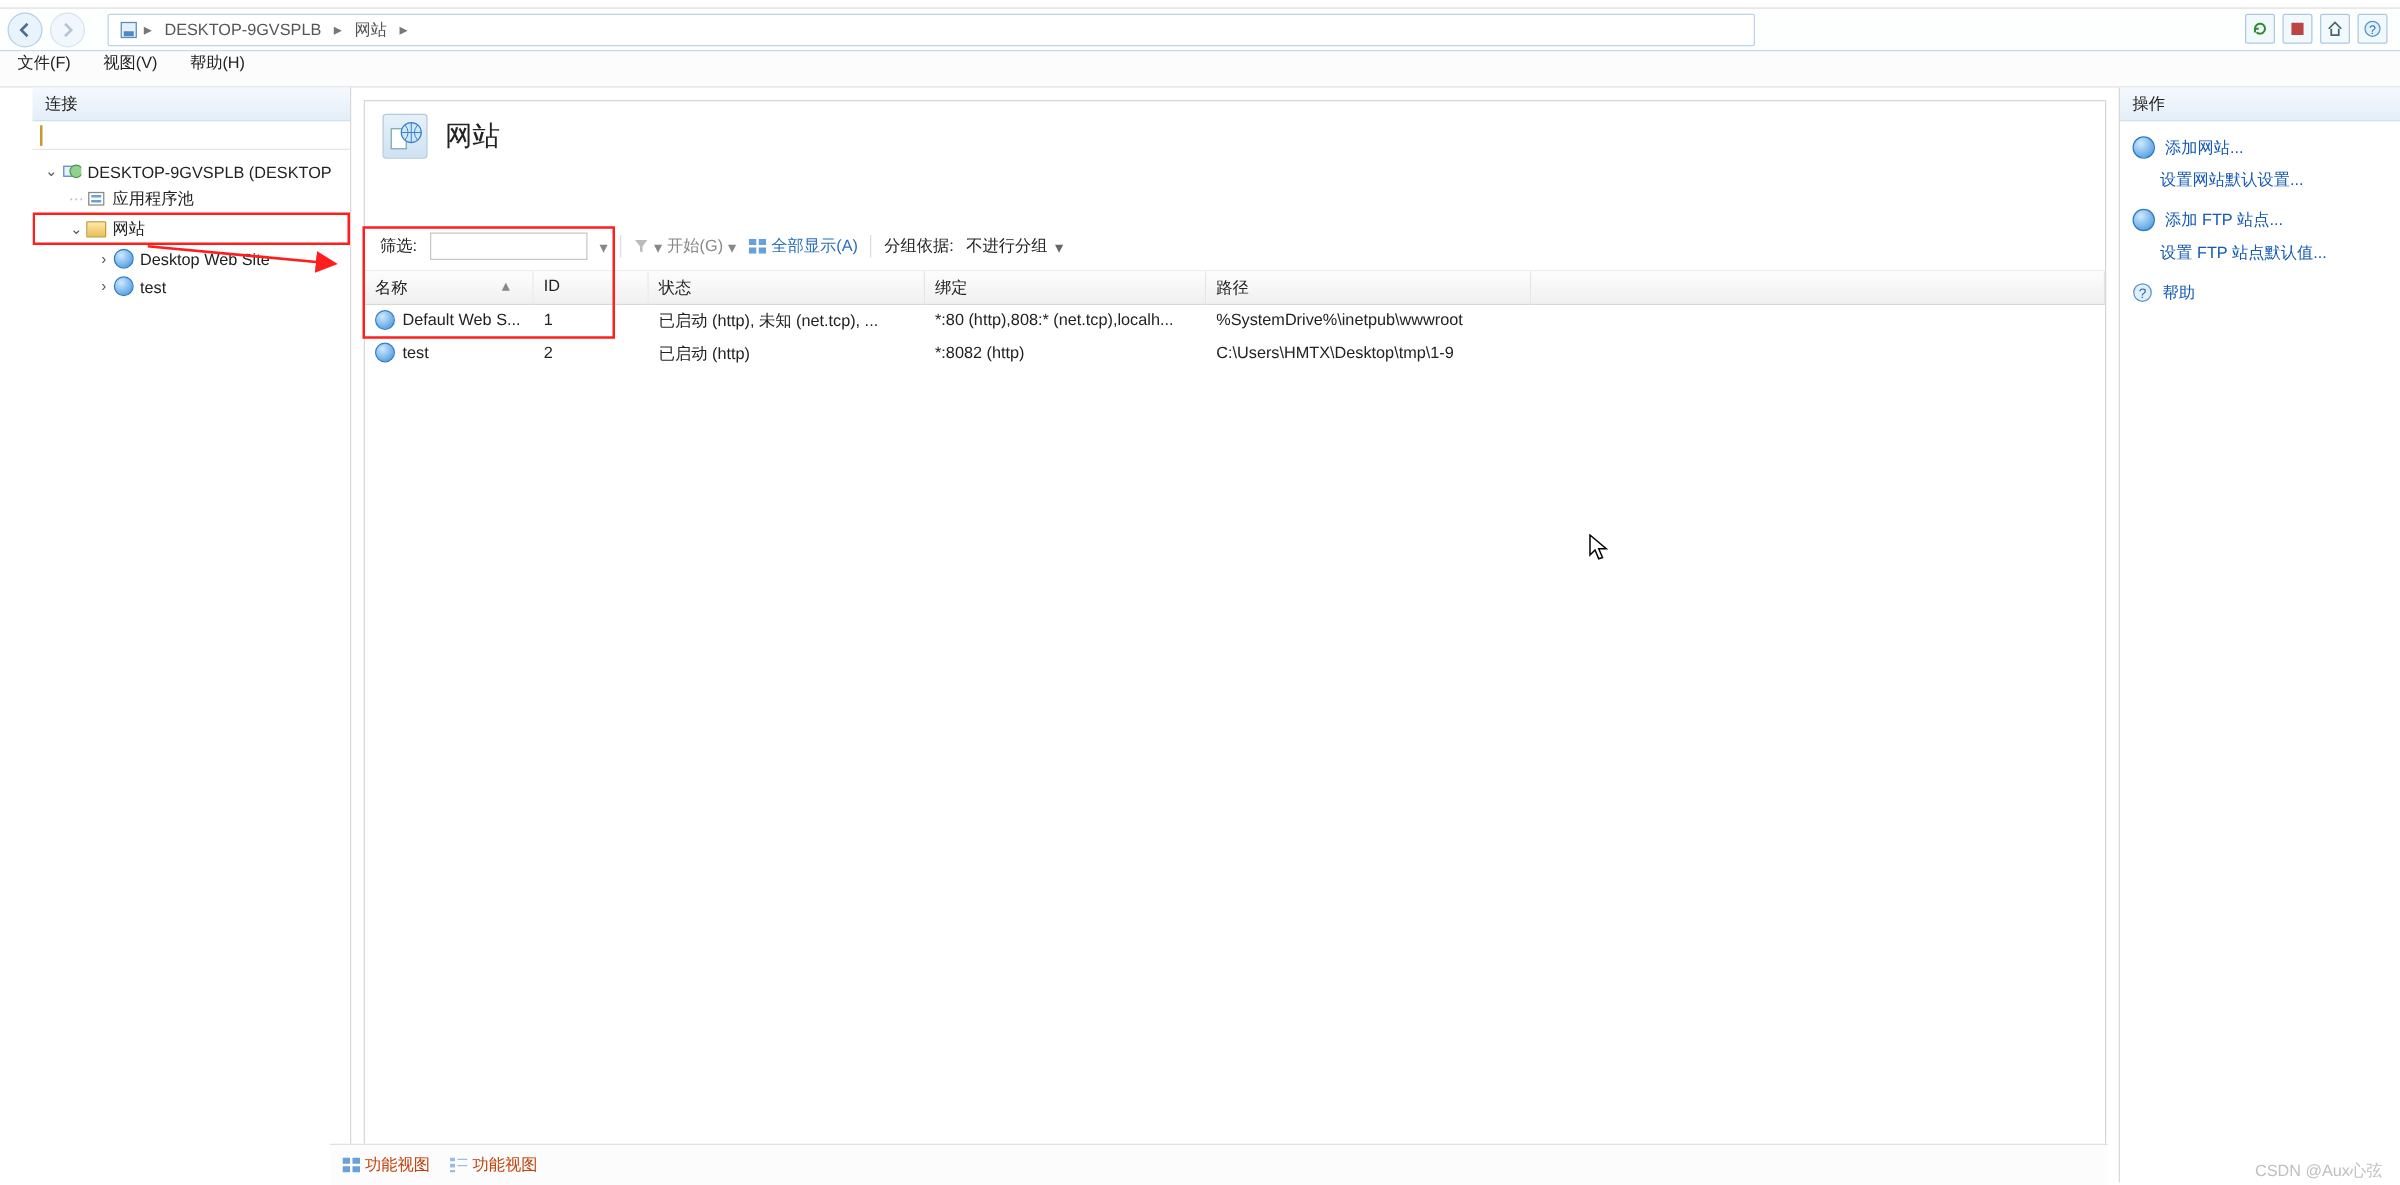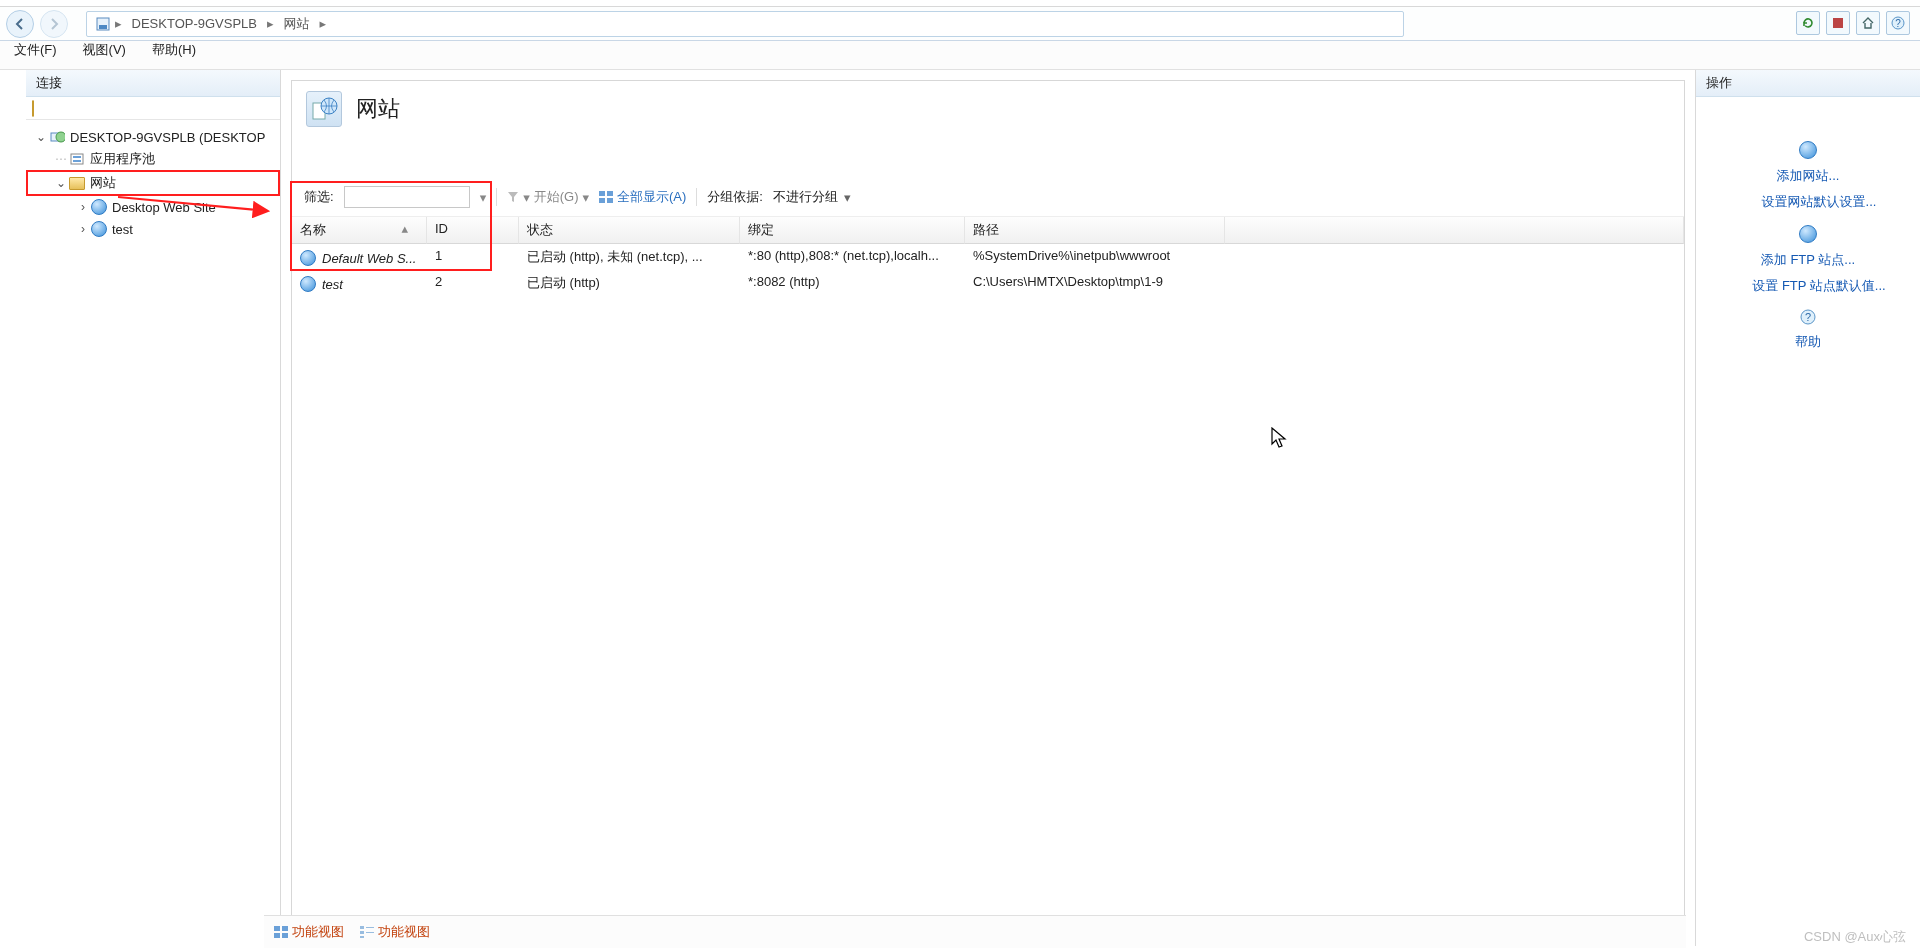--- a/index.html
+++ b/index.html
@@ -39,30 +39,30 @@
   .page-title{display:flex;align-items:center;gap:14px;padding:10px 14px 14px 14px;}
   .page-title .bigicon{width:34px;height:34px;background:linear-gradient(#e6f1fb,#cfe2f3);border:1px solid #b3c8dd;border-radius:3px;display:flex;align-items:center;justify-content:center;}
   .page-title .t{font-size:22px;color:#222;}
   .filterbar{display:flex;align-items:center;gap:10px;padding:2px 12px 8px 12px;border-bottom:1px solid #eeeeee;margin-top:43px;}
   .filterbox{width:124px;height:20px;border:1px solid #c8c8c8;background:#fff;}
   .ghostbtn{color:#888;display:flex;align-items:center;gap:4px;}
   .linkbtn{color:#2a6fbf;cursor:default;display:flex;align-items:center;gap:4px;}
   .list{display:grid;grid-template-columns:135px 92px 221px 225px 260px 1fr;}
   .lh{background:linear-gradient(#fdfdfd,#f0f0f0);border-bottom:1px solid #d8d8d8;border-right:1px solid #e5e5e5;padding:4px 8px;font-size:13px;color:#222;}
   .lc{padding:4px 8px;font-size:13px;white-space:nowrap;overflow:hidden;text-overflow:ellipsis;}
-  .lc.first{display:flex;align-items:flex-end;gap:6px;font-style:italic;}
+  .lc.first{display:flex;align-items:flex-start;gap:6px;}
   .lc.rowend{border-right:none;}
   .redbox-list{position:absolute;border:2.5px solid #ff1e1e;left:-2px;top:72px;width:198px;height:86px;}
   
   .arrow-svg{position:absolute;left:118px;top:193px;pointer-events:none;}
   
-  .actions{width:224px;display:flex;flex-direction:column;gap:32px;}
+  .actions{width:224px;display:flex;flex-direction:column;}
   .actions .hdr{background:linear-gradient(#f4f9fd,#e4eef8);border-bottom:1px solid #cfe0ed;padding:4px 10px;font-size:13px;}
   .actions .body{padding:8px 10px;}
-  .act-row{display:flex;align-items:center;gap:8px;color:#1559b3;padding:4px 0;flex-direction:column;}
+  .act-row{display:flex;align-items:center;gap:8px;color:#1559b3;padding:4px 0;}
   .act-row.indent{padding-left:22px;align-items:center;}
   
   .bottombar{border-top:1px solid #e0e0e0;display:flex;align-items:center;padding:4px 10px;gap:16px;position:absolute;bottom:0;left:264px;right:234px;height:24px;background:#fcfcfc;}
   .btab{display:flex;align-items:center;gap:4px;font-size:13px;color:#c2410c;}
   
   .wm{position:absolute;right:14px;bottom:2px;color:#bfbfbf;font-size:13px;}
   .cursor{position:absolute;left:1271px;top:427px;}
   svg{display:block;}
 </style>
 </head>

